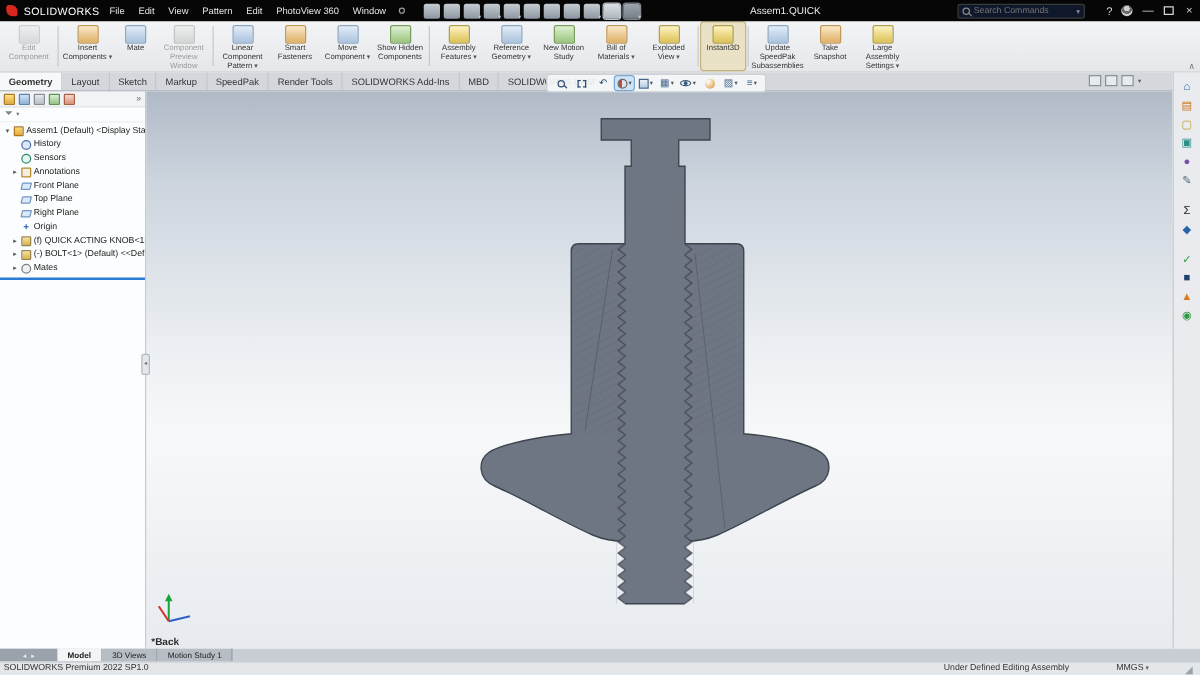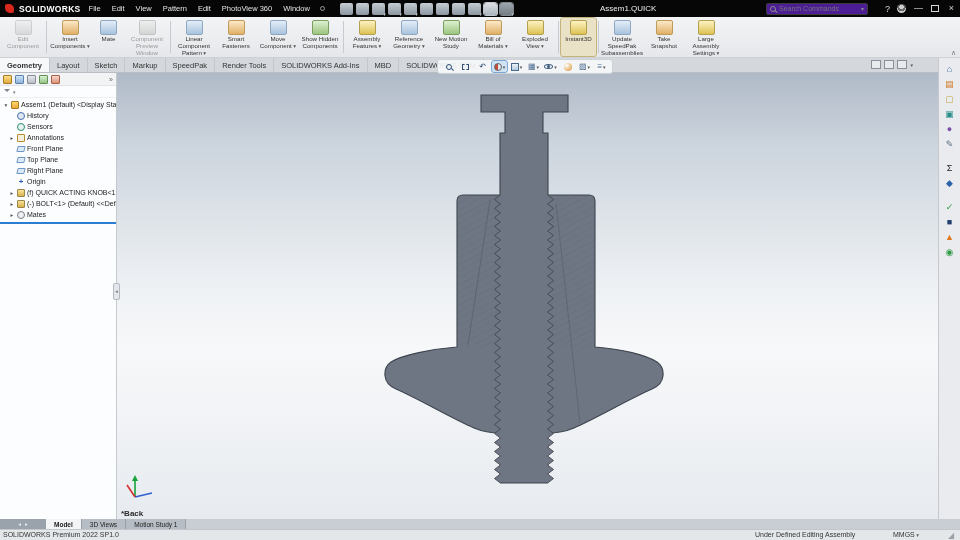--- a/index.html
+++ b/index.html
@@ -3,30 +3,30 @@
 <meta charset="utf-8">
 <style>
   *{margin:0;padding:0;box-sizing:border-box}
   html,body{width:960px;height:540px;overflow:hidden}
   body{font-family:"Liberation Sans",sans-serif;font-size:8px;color:#222;background:#fff}
   #app{position:relative;width:960px;height:540px}
 
   
   .titlebar{position:absolute;top:0;left:0;right:0;height:17px;background:#060606;display:flex;align-items:center;padding:0 5px;gap:5px;z-index:30}
   .logo-mark{width:9px;height:9px;background:#d8281e;border-radius:2px 5px 2px 5px;flex:0 0 auto}
-  .brand-text{color:#fff;font-weight:bold;font-size:8.5px;letter-spacing:.3px}
+  .brand-text{color:#fff;font-weight:normal;font-size:8.5px;letter-spacing:.3px}
   .menu{color:#e4e4e4;font-size:7.5px;padding:0 3px;cursor:default}
   .pin-dot{width:5px;height:5px;border:1px solid #9a9a9a;border-radius:50%;margin-left:2px}
   .qicons{display:flex;gap:3px;margin-left:10px;align-items:center}
   .qicon{width:13px;height:12px;border-radius:2px;background:linear-gradient(#d6dde5,#98a3ae);opacity:.92;position:relative}
   .qicon.hl{outline:1px solid #cfd6dd;background:linear-gradient(#f0f4f8,#b9c4cf)}
   .qicon.hl2{outline:1px solid #8b939b;background:linear-gradient(#aab3bc,#7f8890)}
   .qicon .dd{position:absolute;right:-1px;bottom:-2px;font-size:5px;color:#cfd6dd}
   .doc-title{position:absolute;left:600px;top:4px;color:#ececec;font-size:8px}
-  .search{position:absolute;right:92px;top:2.5px;width:102px;height:12px;background:#4c1d95;border:1px solid #3a3a3a;border-radius:2px;display:flex;align-items:center;gap:3px;padding:0 3px}
+  .search{position:absolute;right:92px;top:2.5px;width:102px;height:12px;background:#0f172a;border:1px solid #3a3a3a;border-radius:2px;display:flex;align-items:center;gap:3px;padding:0 3px}
   .mag{width:6px;height:6px;border:1px solid #8a8a8a;border-radius:50%;position:relative;flex:0 0 auto}
   .mag::after{content:"";position:absolute;width:4px;height:1px;background:#8a8a8a;transform:rotate(45deg);right:-3px;bottom:-1px}
   .search input{flex:1;min-width:0;background:transparent;border:0;outline:0;color:#a8a8a8;font-size:7px;font-family:inherit}
   .search .sdd{color:#8a8a8a;font-size:6px}
   .tb-right{position:absolute;right:3px;top:0;height:17px;display:flex;align-items:center;gap:7px}
   .help{color:#d6d6d6;font-size:9px}
   .user-ico{width:9px;height:9px;border-radius:50%;background:radial-gradient(circle at 50% 32%,#cfcfcf 28%,#6a6a6a 30%,#6a6a6a 55%,#cfcfcf 57%)}
   .winbtn{color:#d6d6d6;font-size:9px;width:11px;text-align:center;line-height:17px}
   .winmax{width:8px;height:7px;border:1px solid #d6d6d6}
 

